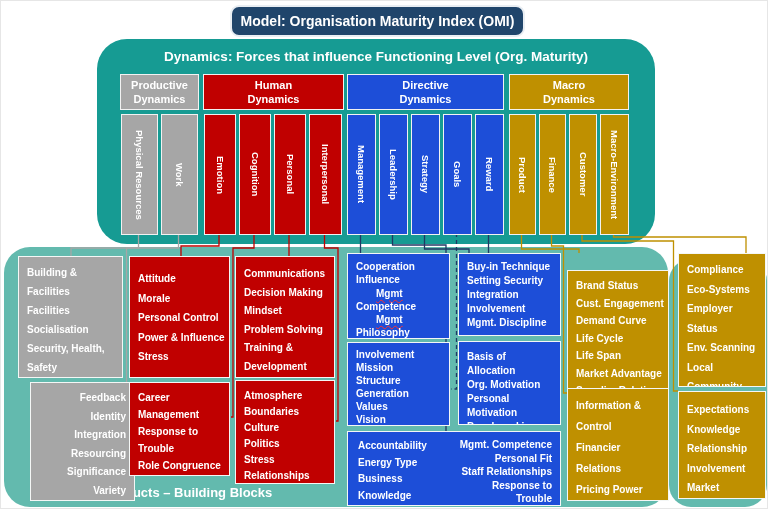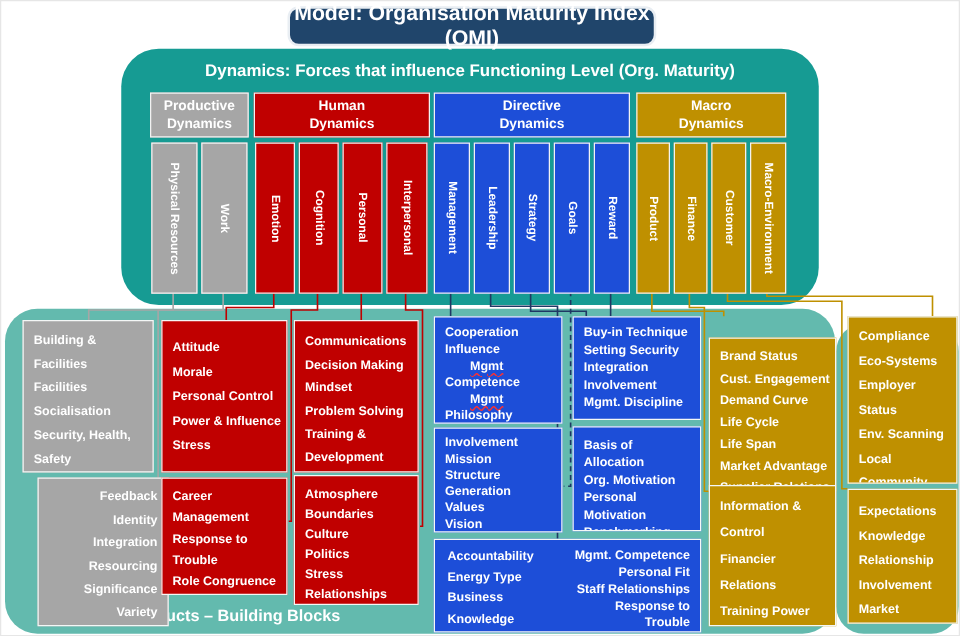--- a/index.html
+++ b/index.html
@@ -1,21 +1,21 @@
 <!DOCTYPE html>
 <html><head>
 <meta charset="utf-8">
 <style>
   html,body { margin:0; padding:0; background:#ffffff; font-family:"Liberation Sans", sans-serif; }
   .page { position:relative; width:768px; height:509px; background:#ffffff; overflow:hidden; border:1px solid #e6e6e6; box-sizing:border-box; }
 
   
   .title-box { position:absolute; left:229px; top:4px; width:291px; height:28px; background:#20456B;
     border:2px solid #E9EEF3; border-radius:9px; display:flex; align-items:center; justify-content:center;
-    color:#fff; font-size:17px; font-weight:bold; z-index:4;text-align:center; }
+    color:#fff; font-size:14px; font-weight:bold; z-index:4; }
   .dyn-container { position:absolute; left:96px; top:38px; width:558px; height:205px; background:#169B93; border-radius:30px; z-index:1; }
   .dyn-heading { position:absolute; left:96px; top:48px; width:558px; text-align:center; color:#fff; font-size:13.5px; font-weight:bold; z-index:3; }
   .constructs-container { position:absolute; left:3px; top:246px; width:664px; height:260px; background:#63BAAE; border-radius:26px; z-index:1; }
   .right-panel { position:absolute; left:668px; top:258px; width:98px; height:248px; background:#63BAAE; border-radius:22px; z-index:1; }
   .constructs-heading { position:absolute; left:90px; top:484px; color:#fff; font-weight:bold; font-size:13px; z-index:3; }
 
   
   .gray { background:#A6A6A6; } .red { background:#C00000; } .navy { background:#1d4ed8; } .gold { background:#BF9000; }
 
   
@@ -201,21 +201,21 @@
       <div class="li">Cust. Engagement</div>
       <div class="li">Demand Curve</div>
       <div class="li">Life Cycle</div>
       <div class="li">Life Span</div>
       <div class="li">Market Advantage</div>
       <div class="li">Supplier Relations</div>
     </div>
   <div class="cbox gold" id="box-information">
       <div class="li">Information &amp; Control</div>
       <div class="li">Financier Relations</div>
-      <div class="li">Training Power</div>
+      <div class="li">Pricing Power</div>
       <div class="li">Sources of Funds</div>
     </div>
   <div class="cbox gold" id="box-compliance">
       <div class="li">Compliance</div>
       <div class="li">Eco-Systems</div>
       <div class="li">Employer Status</div>
       <div class="li">Env. Scanning</div>
       <div class="li">Local</div>
       <div class="li">Community</div>
     </div>

